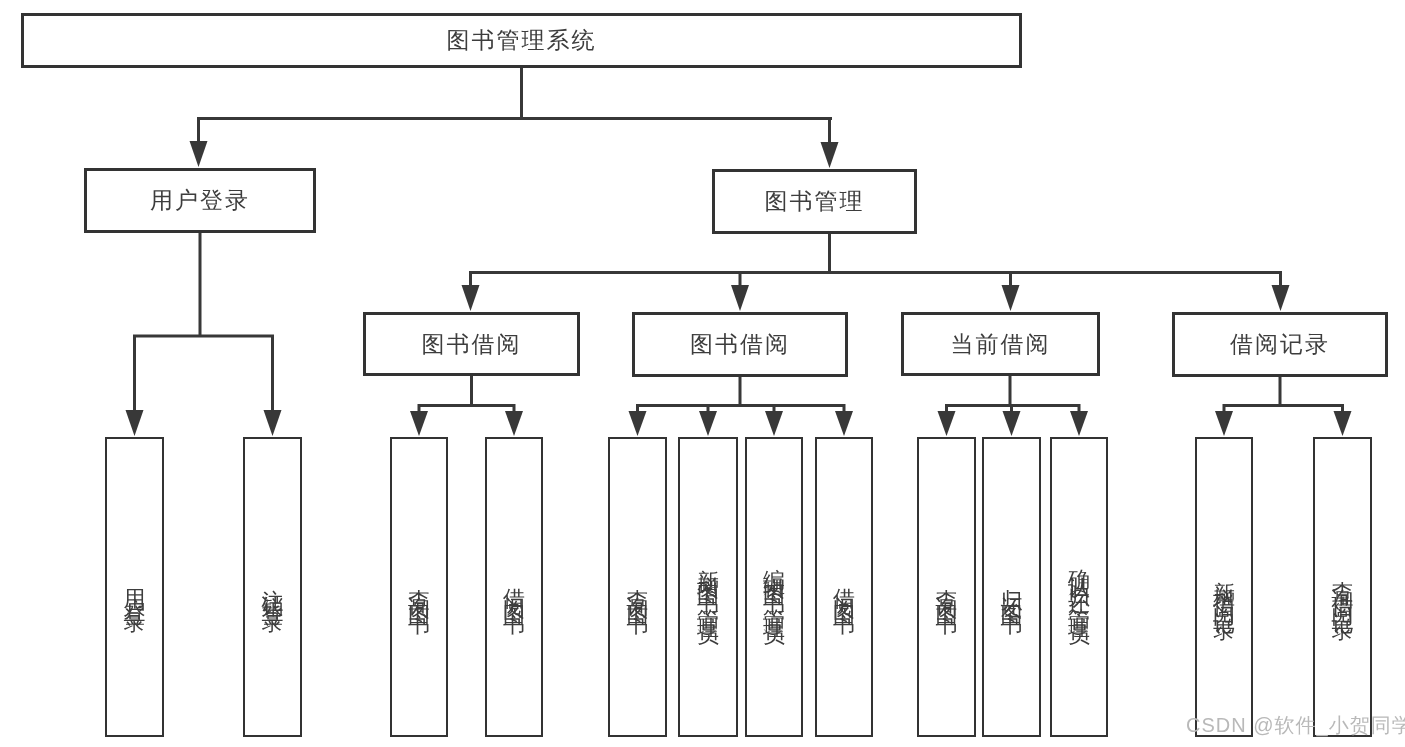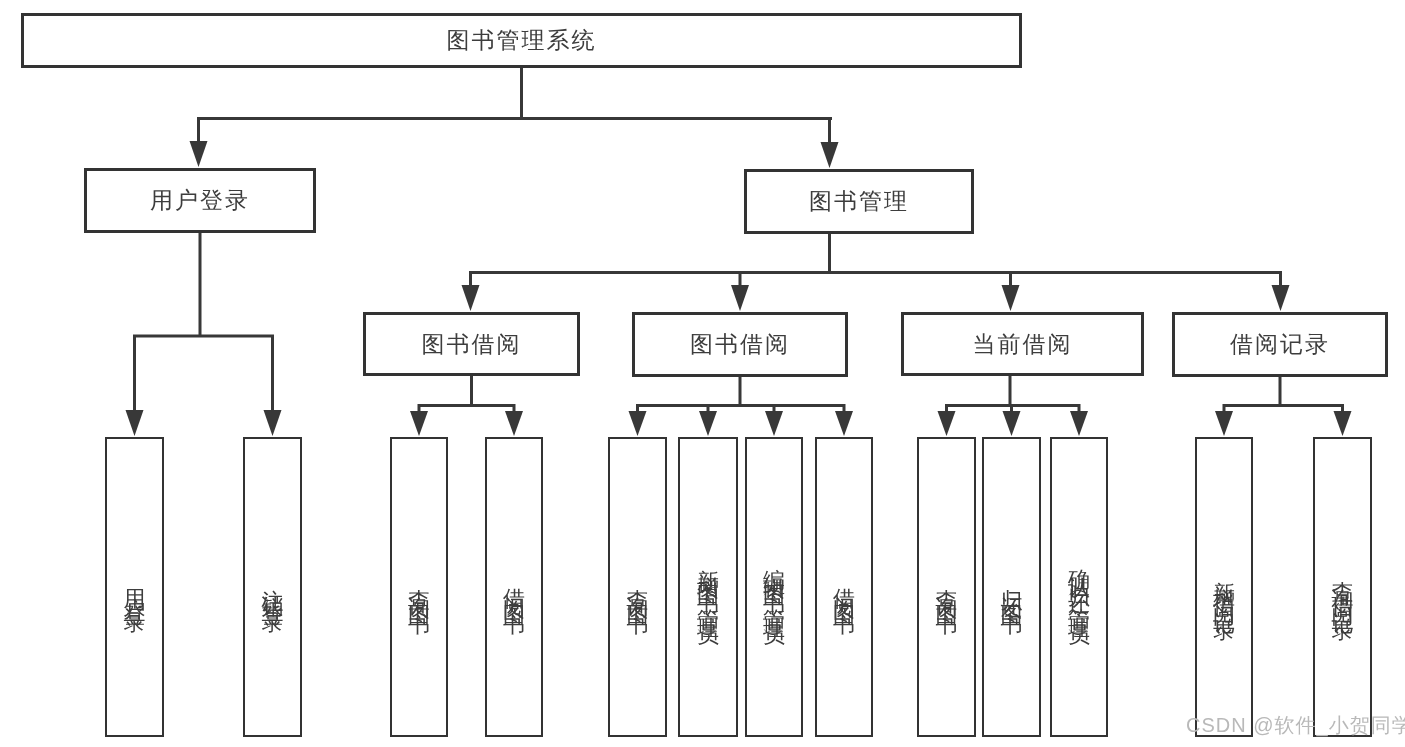--- a/index.html
+++ b/index.html
@@ -87,25 +87,25 @@
       <polygon points="1002.5,411 1020.5,411 1011.5,436"></polygon>
       <polygon points="1070,411 1088,411 1079,436"></polygon>
       <polygon points="1215,411 1233,411 1224,436"></polygon>
       <polygon points="1333.5,411 1351.5,411 1342.5,436"></polygon>
     </g>
   </svg>
 
   <div class="node" style="left:21px;top:13px;width:1001px;height:55px;">图书管理系统</div>
 
   <div class="node" style="left:84px;top:168px;width:232px;height:65px;">用户登录</div>
-  <div class="node" style="left:744px;top:169px;width:230px;height:65px;">图书管理</div>
+  <div class="node" style="left:712px;top:169px;width:205px;height:65px;">图书管理</div>
 
   <div class="node" style="left:363px;top:312px;width:217px;height:64px;">图书借阅</div>
   <div class="node" style="left:632px;top:312px;width:216px;height:65px;">图书借阅</div>
-  <div class="node" style="left:901px;top:312px;width:243px;height:64px;">当前借阅</div>
+  <div class="node" style="left:901px;top:312px;width:199px;height:64px;">当前借阅</div>
   <div class="node" style="left:1172px;top:312px;width:216px;height:65px;">借阅记录</div>
 
   <div class="leaf" style="left:105px;top:437px;width:59px;height:300px;">
     <span class="vtext">用户登录</span>
   </div>
   <div class="leaf" style="left:243px;top:437px;width:59px;height:300px;">
     <span class="vtext">注销登录</span>
   </div>
 
   <div class="leaf" style="left:390px;top:437px;width:58px;height:300px;">

